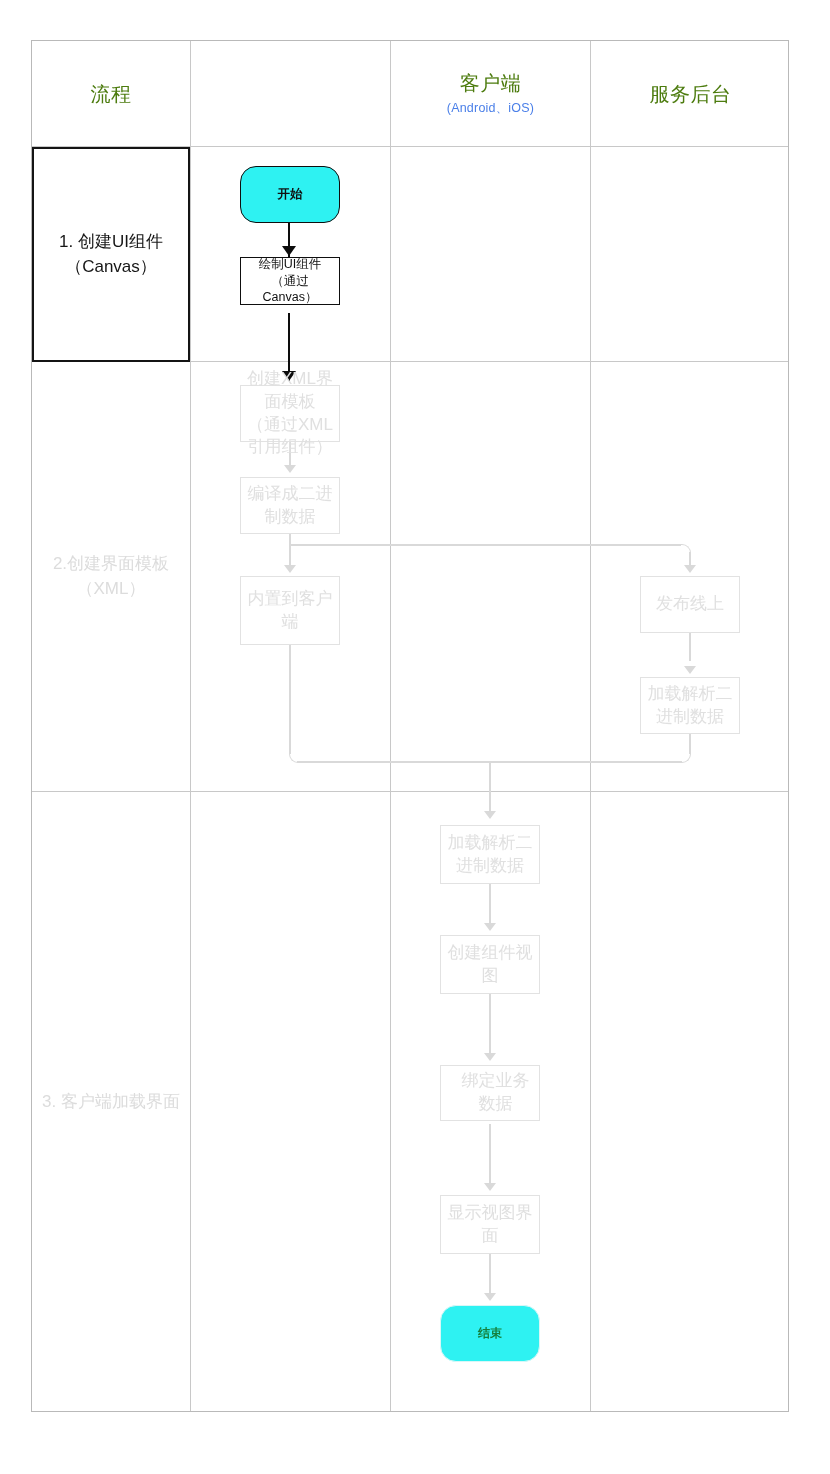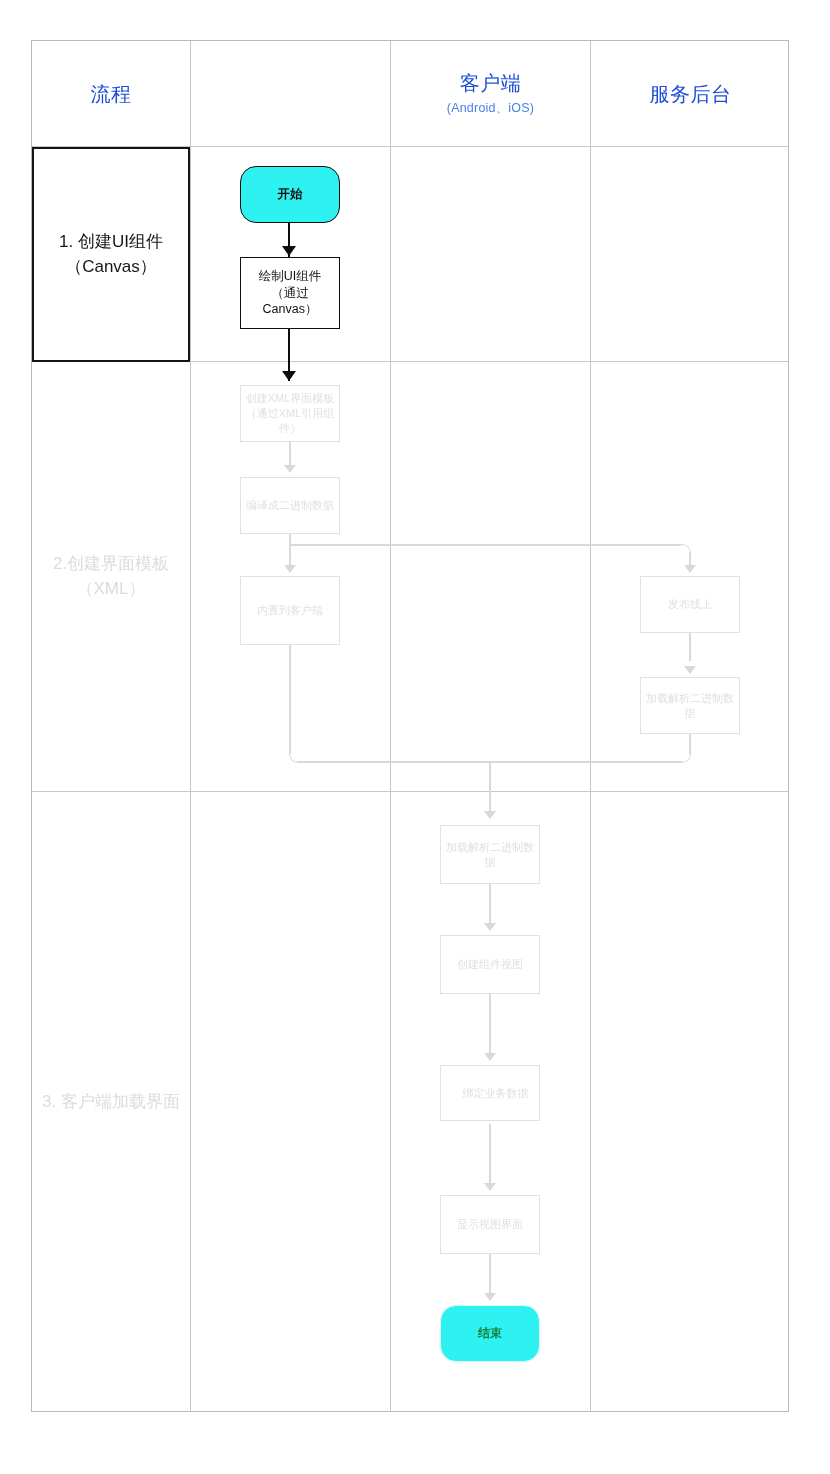--- a/index.html
+++ b/index.html
@@ -15,21 +15,21 @@
     border:1px solid #b9b9b9;box-sizing:border-box;
   }
   .vgrid{position:absolute;top:0;bottom:0;width:1px;background:#c8c8c8;}
   .hgrid{position:absolute;left:0;right:0;height:1px;background:#c8c8c8;}
 
   
   .hdr-cell{
     position:absolute;top:0;height:106px;
     display:flex;flex-direction:column;align-items:center;justify-content:center;
   }
-  .hdr-title{font-size:20px;color:#1d4ed8;line-height:1.25;letter-spacing:.5px;}
+  .hdr-title{font-size:20px;color:#4d7c0f;line-height:1.25;letter-spacing:.5px;}
   .hdr-sub{font-size:12.5px;color:#4a7fe8;margin-top:4px;letter-spacing:.2px;}
 
   
   .stage-cell{
     position:absolute;left:0;width:158px;
     display:flex;flex-direction:column;align-items:center;justify-content:center;
     text-align:center;line-height:1.45;
   }
   .stage-cell .l1{font-size:17px;}
   .stage-cell .l2{font-size:17px;}
@@ -41,21 +41,21 @@
   #stage-2,#stage-3{color:#dcdcdc;}
 
   
   .node{
     position:absolute;box-sizing:border-box;
     display:flex;align-items:center;justify-content:center;text-align:center;
     line-height:1.35;
   }
   .node .ntext{display:block;padding:0 4px;}
   .node.active{border:1.5px solid #0e0e0e;color:#101010;background:#ffffff;font-size:12.5px;}
-  .node.faded {border:1px solid #e2e2e2;color:#e0e0e0;background:#ffffff;font-size:11px;}
+  .node.faded {border:1px solid #e2e2e2;color:#e0e0e0;background:#ffffff;font-size:17px;}
   .node.terminator{border-radius:16px;font-weight:bold;}
   .node.start{
     background:#2ef2f2;border:1.5px solid #0e0e0e;color:#101010;font-size:12.5px;
   }
   .node.end{
     background:#2ef2f2;border:1px solid #d8f7f7;color:#15803d;font-size:12px;
   }
 
   
   .conn{position:absolute;}
@@ -156,21 +156,21 @@
 <div class="conn v-grey" style="left:489px;top:1124px;height:62px;"></div>
 <div class="arrow-grey" style="left:484px;top:1183px;"></div>
 
 <div class="conn v-grey" style="left:489px;top:1254px;height:42px;"></div>
 <div class="arrow-grey" style="left:484px;top:1293px;"></div>
 
 <div class="node start terminator" style="left:240px;top:166px;width:100px;height:57px;">
   <span class="ntext">开始</span>
 </div>
 
-<div class="node active" style="left:240px;top:257px;width:100px;height:72px;">
+<div class="node active" style="left:240px;top:257px;width:100px;height:48px;">
   <span class="ntext">
     <span>绘制UI组件</span><br>
     <span>（通过Canvas）</span>
   </span>
 </div>
 
 <div class="node faded" style="left:240px;top:385px;width:100px;height:57px;">
   <span class="ntext">
     <span>创建XML界面模板</span><br>
     <span>（通过XML引用组件）</span>

